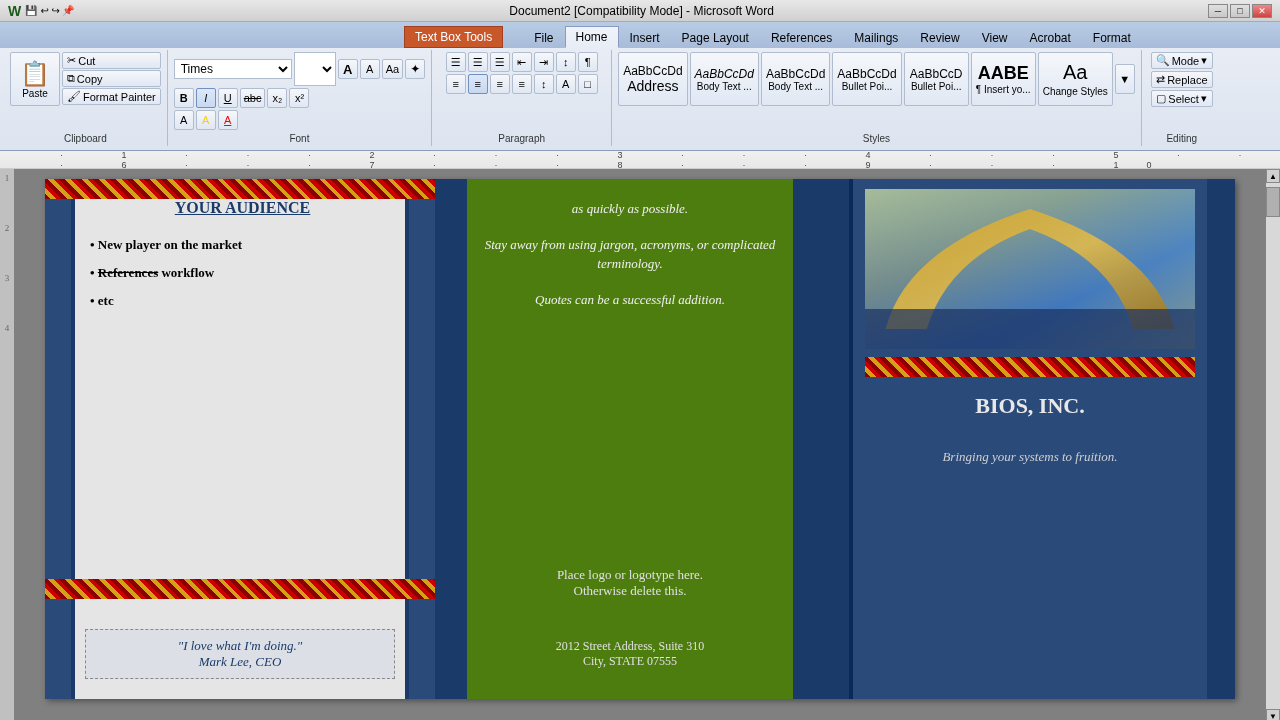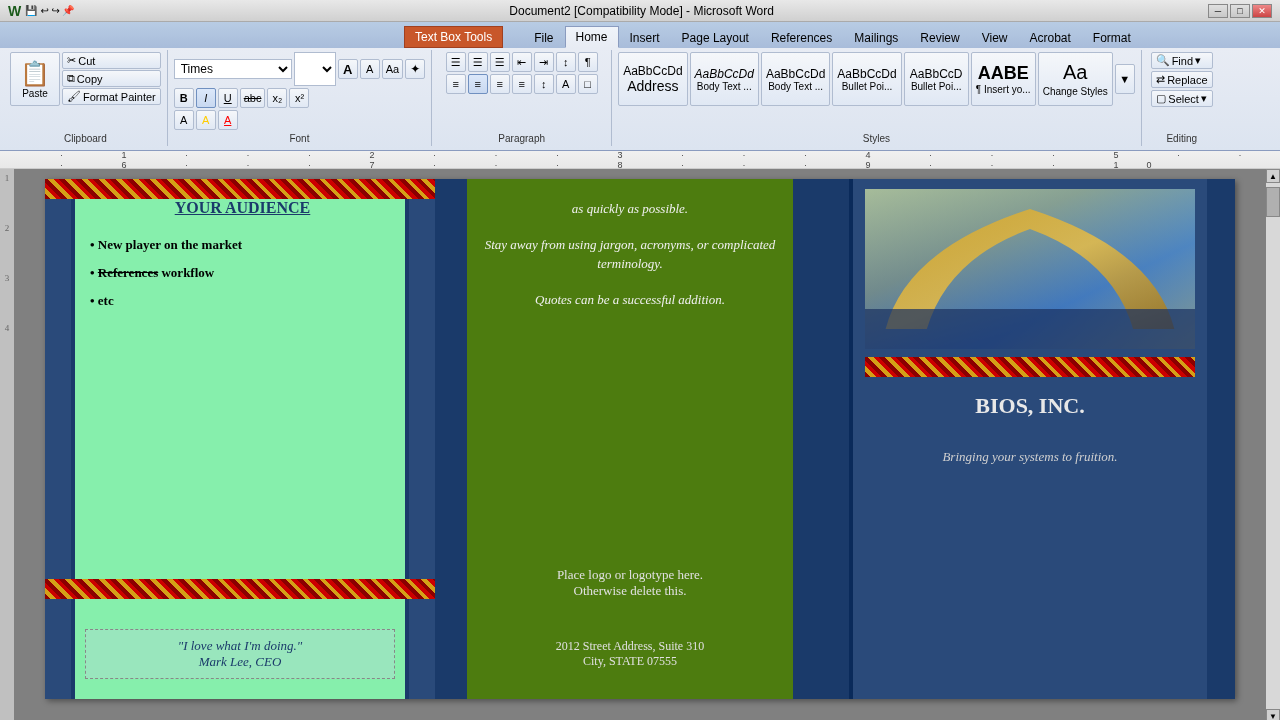--- a/index.html
+++ b/index.html
@@ -229,21 +229,21 @@
       background: white;
       display: flex;
       min-height: 520px;
       box-shadow: 2px 2px 6px rgba(0,0,0,0.4);
       margin-bottom: 10px;
     }
 
     
     .panel-left {
       width: 390px;
-      background: #86efac;
+      background: #e5e5e5;
       border-right: none;
       position: relative;
       overflow: hidden;
     }
     .panel-left-stripes-top {
       position: absolute; left: 0; right: 0; top: 0;
       height: 20px;
       background: repeating-linear-gradient(45deg, #8b0000, #8b0000 4px, #d4a017 4px, #d4a017 8px, #cc0000 8px, #cc0000 12px);
     }
     .panel-left-stripes-bottom {
@@ -565,21 +565,21 @@
         </div>
         <div class="ribbon-btn" style="align-self: center; height: 30px;">▼</div>
       </div>
       <div class="ribbon-group-label">Styles</div>
     </div>
 
     <div class="ribbon-group" style="min-width:80px; border-right:none;">
       <div class="editing-area">
         <div class="editing-btn">
           <span>🔍</span>
-          <span>Find</span>
+          <span>Mode</span>
           <span>▾</span>
         </div>
         <div class="editing-btn">
           <span>⇄</span>
           <span>Replace</span>
         </div>
         <div class="editing-btn">
           <span>▢</span>
           <span>Select</span>
           <span>▾</span>

